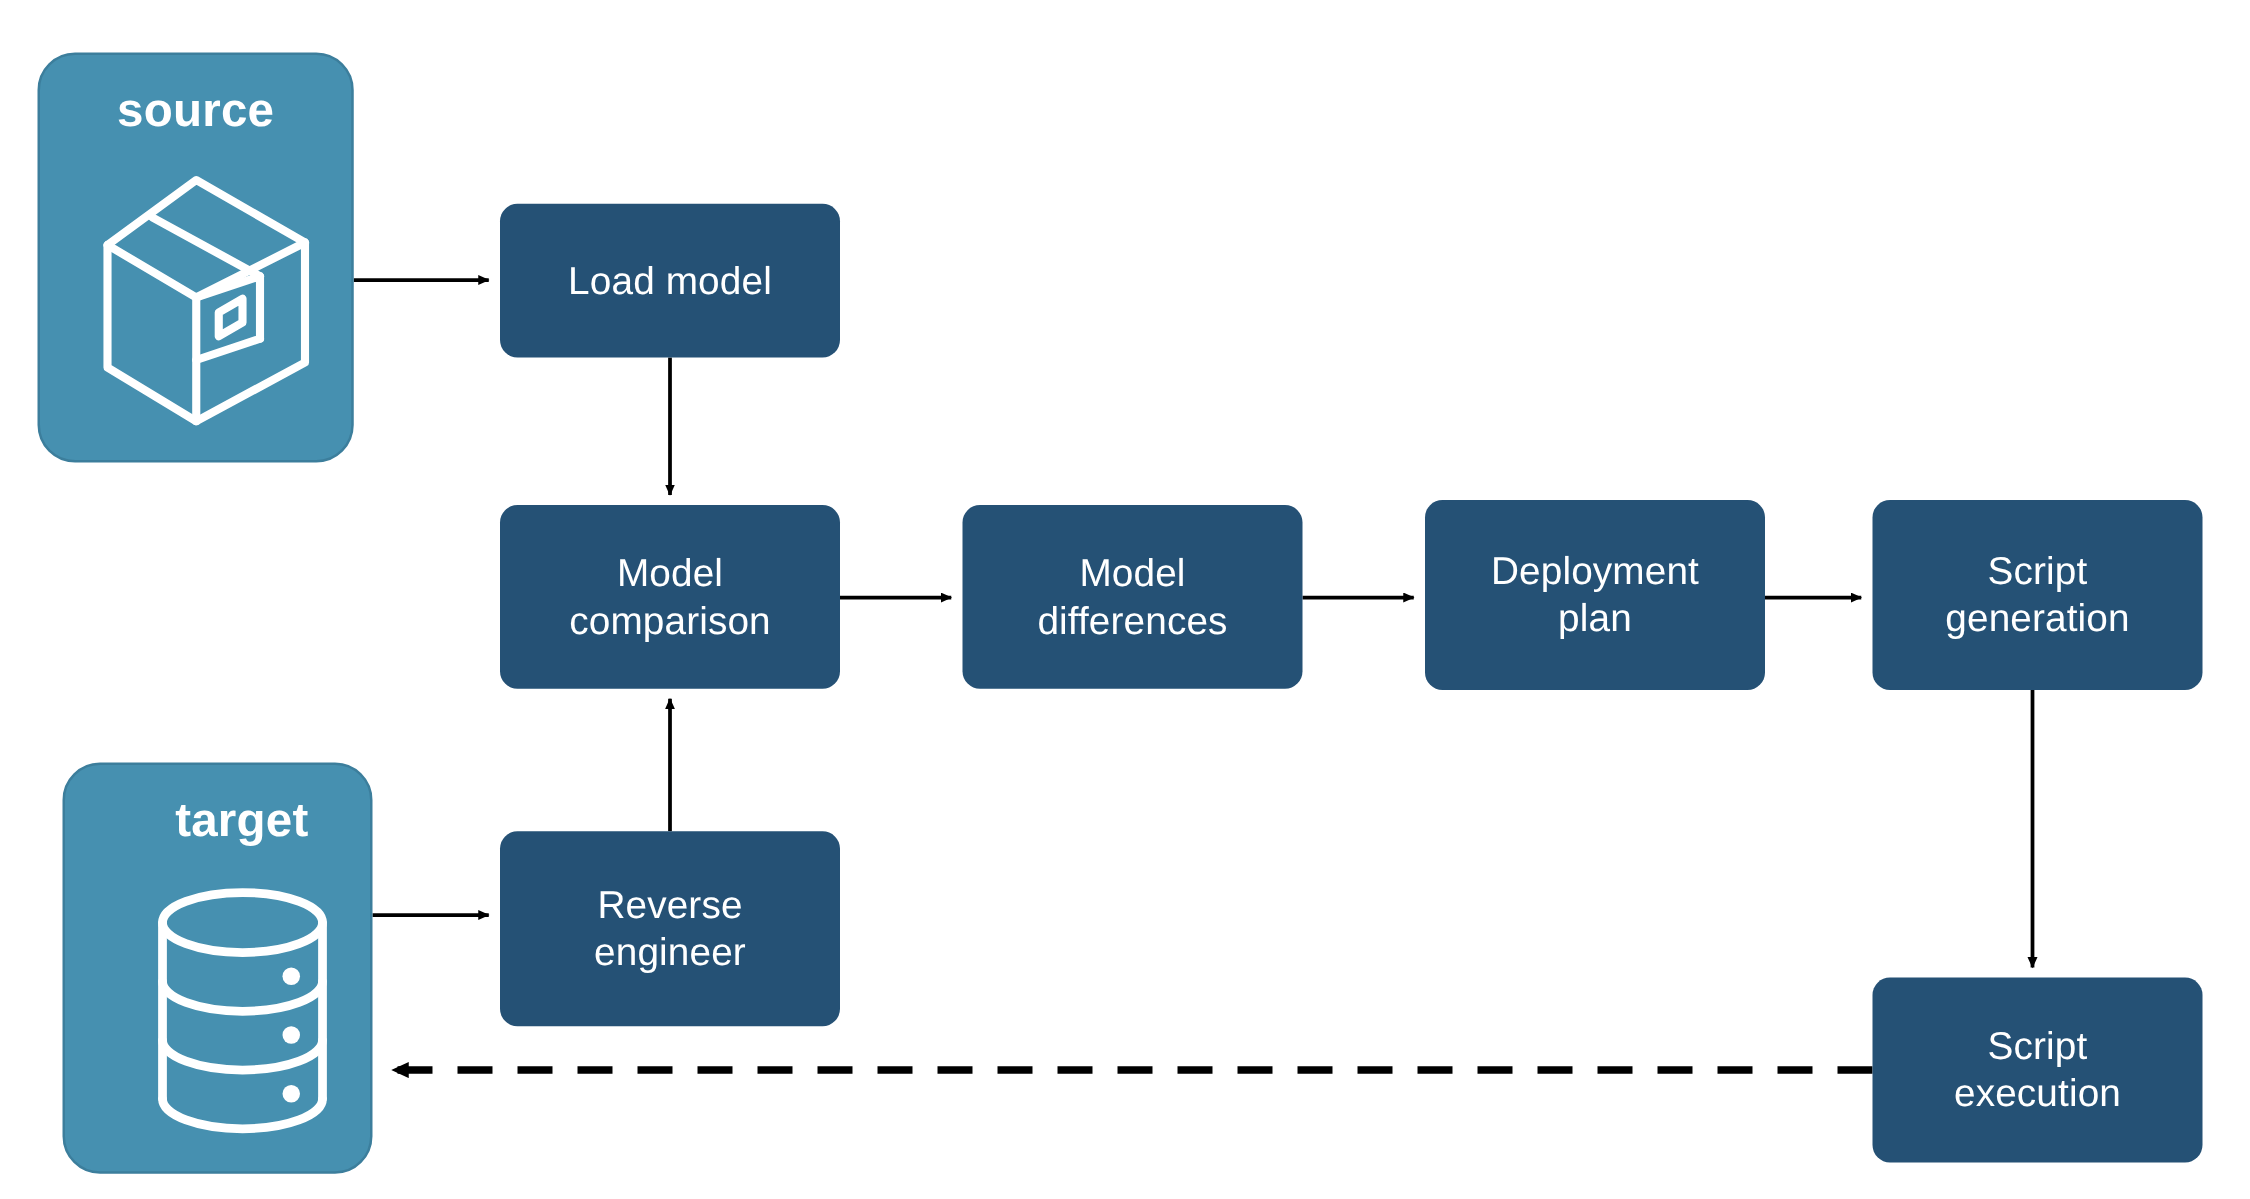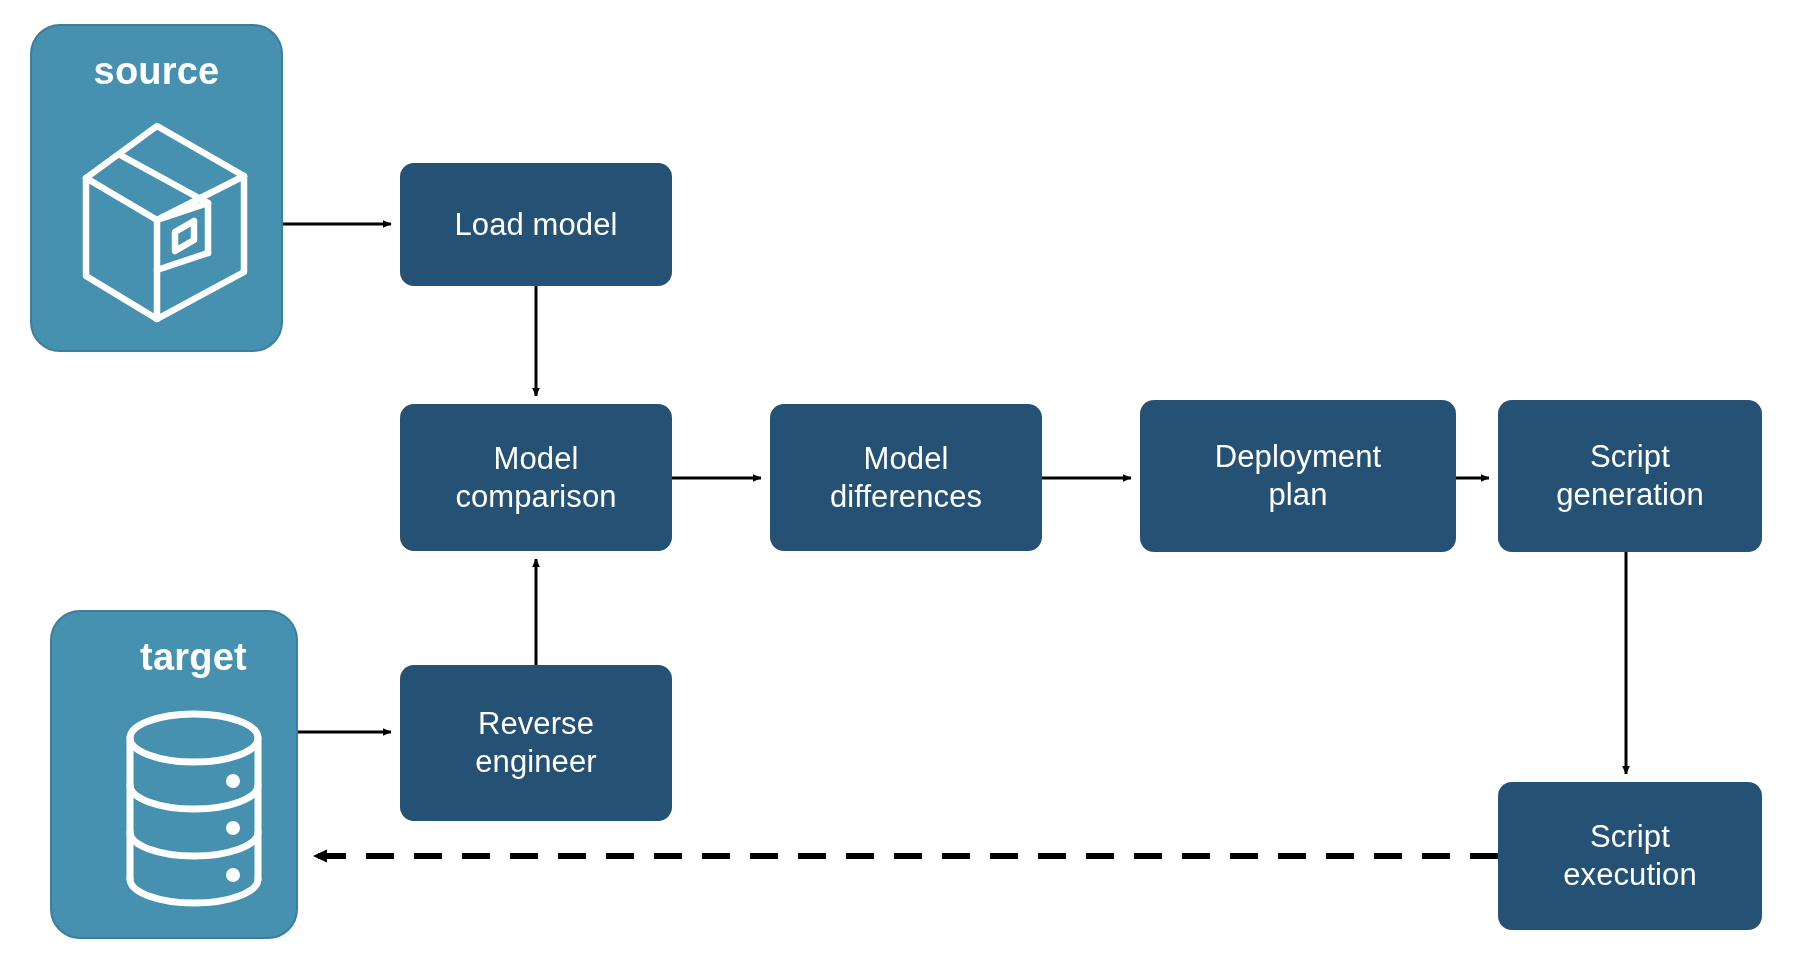--- a/index.html
+++ b/index.html
@@ -113,21 +113,21 @@
 
     <g>
       <line x1="1626" y1="552" x2="1626" y2="774" stroke="#000000" stroke-width="3" marker-end="url(#ah)"></line>
     </g>
 
     <g>
       <line x1="1498" y1="856" x2="314" y2="856" stroke="#000000" stroke-width="6" stroke-dasharray="28 20" marker-end="url(#ah-big)"></line>
     </g>
   </svg>
 
-  <div class="node endpoint" style="left:30px; top:24px; width:253px; height:328px;">
+  <div class="node endpoint" style="left:30px; top:42px; width:253px; height:328px;">
     <div class="endpoint-label">source</div>
     <div class="endpoint-glyph">
       <svg width="190" height="205" viewBox="0 0 190 205" xmlns="http://www.w3.org/2000/svg">
         <g fill="none" stroke="#ffffff" stroke-width="6.5" stroke-linejoin="round" stroke-linecap="round">
           <path d="M95 6 L182 56 L182 152 L95 199 L24 156 L24 58 Z"></path>
           <path d="M24 58 L95 100 L182 56"></path>
           <path d="M95 100 L95 199"></path>
           <path d="M60 36 L146 83"></path>
           <path d="M95 100 L146 83 L146 133"></path>
           <path d="M146 133 L95 150"></path>
@@ -163,21 +163,21 @@
   <div class="node process" style="left:400px; top:404px; width:272px; height:147px;">
     <span class="node-label">Model
 comparison</span>
   </div>
 
   <div class="node process" style="left:770px; top:404px; width:272px; height:147px;">
     <span class="node-label">Model
 differences</span>
   </div>
 
-  <div class="node process" style="left:1140px; top:400px; width:316px; height:152px;">
+  <div class="node process" style="left:1140px; top:400px; width:272px; height:152px;">
     <span class="node-label">Deployment
 plan</span>
   </div>
 
   <div class="node process" style="left:1498px; top:400px; width:264px; height:152px;">
     <span class="node-label">Script
 generation</span>
   </div>
 
   <div class="node process" style="left:400px; top:665px; width:272px; height:156px;">

